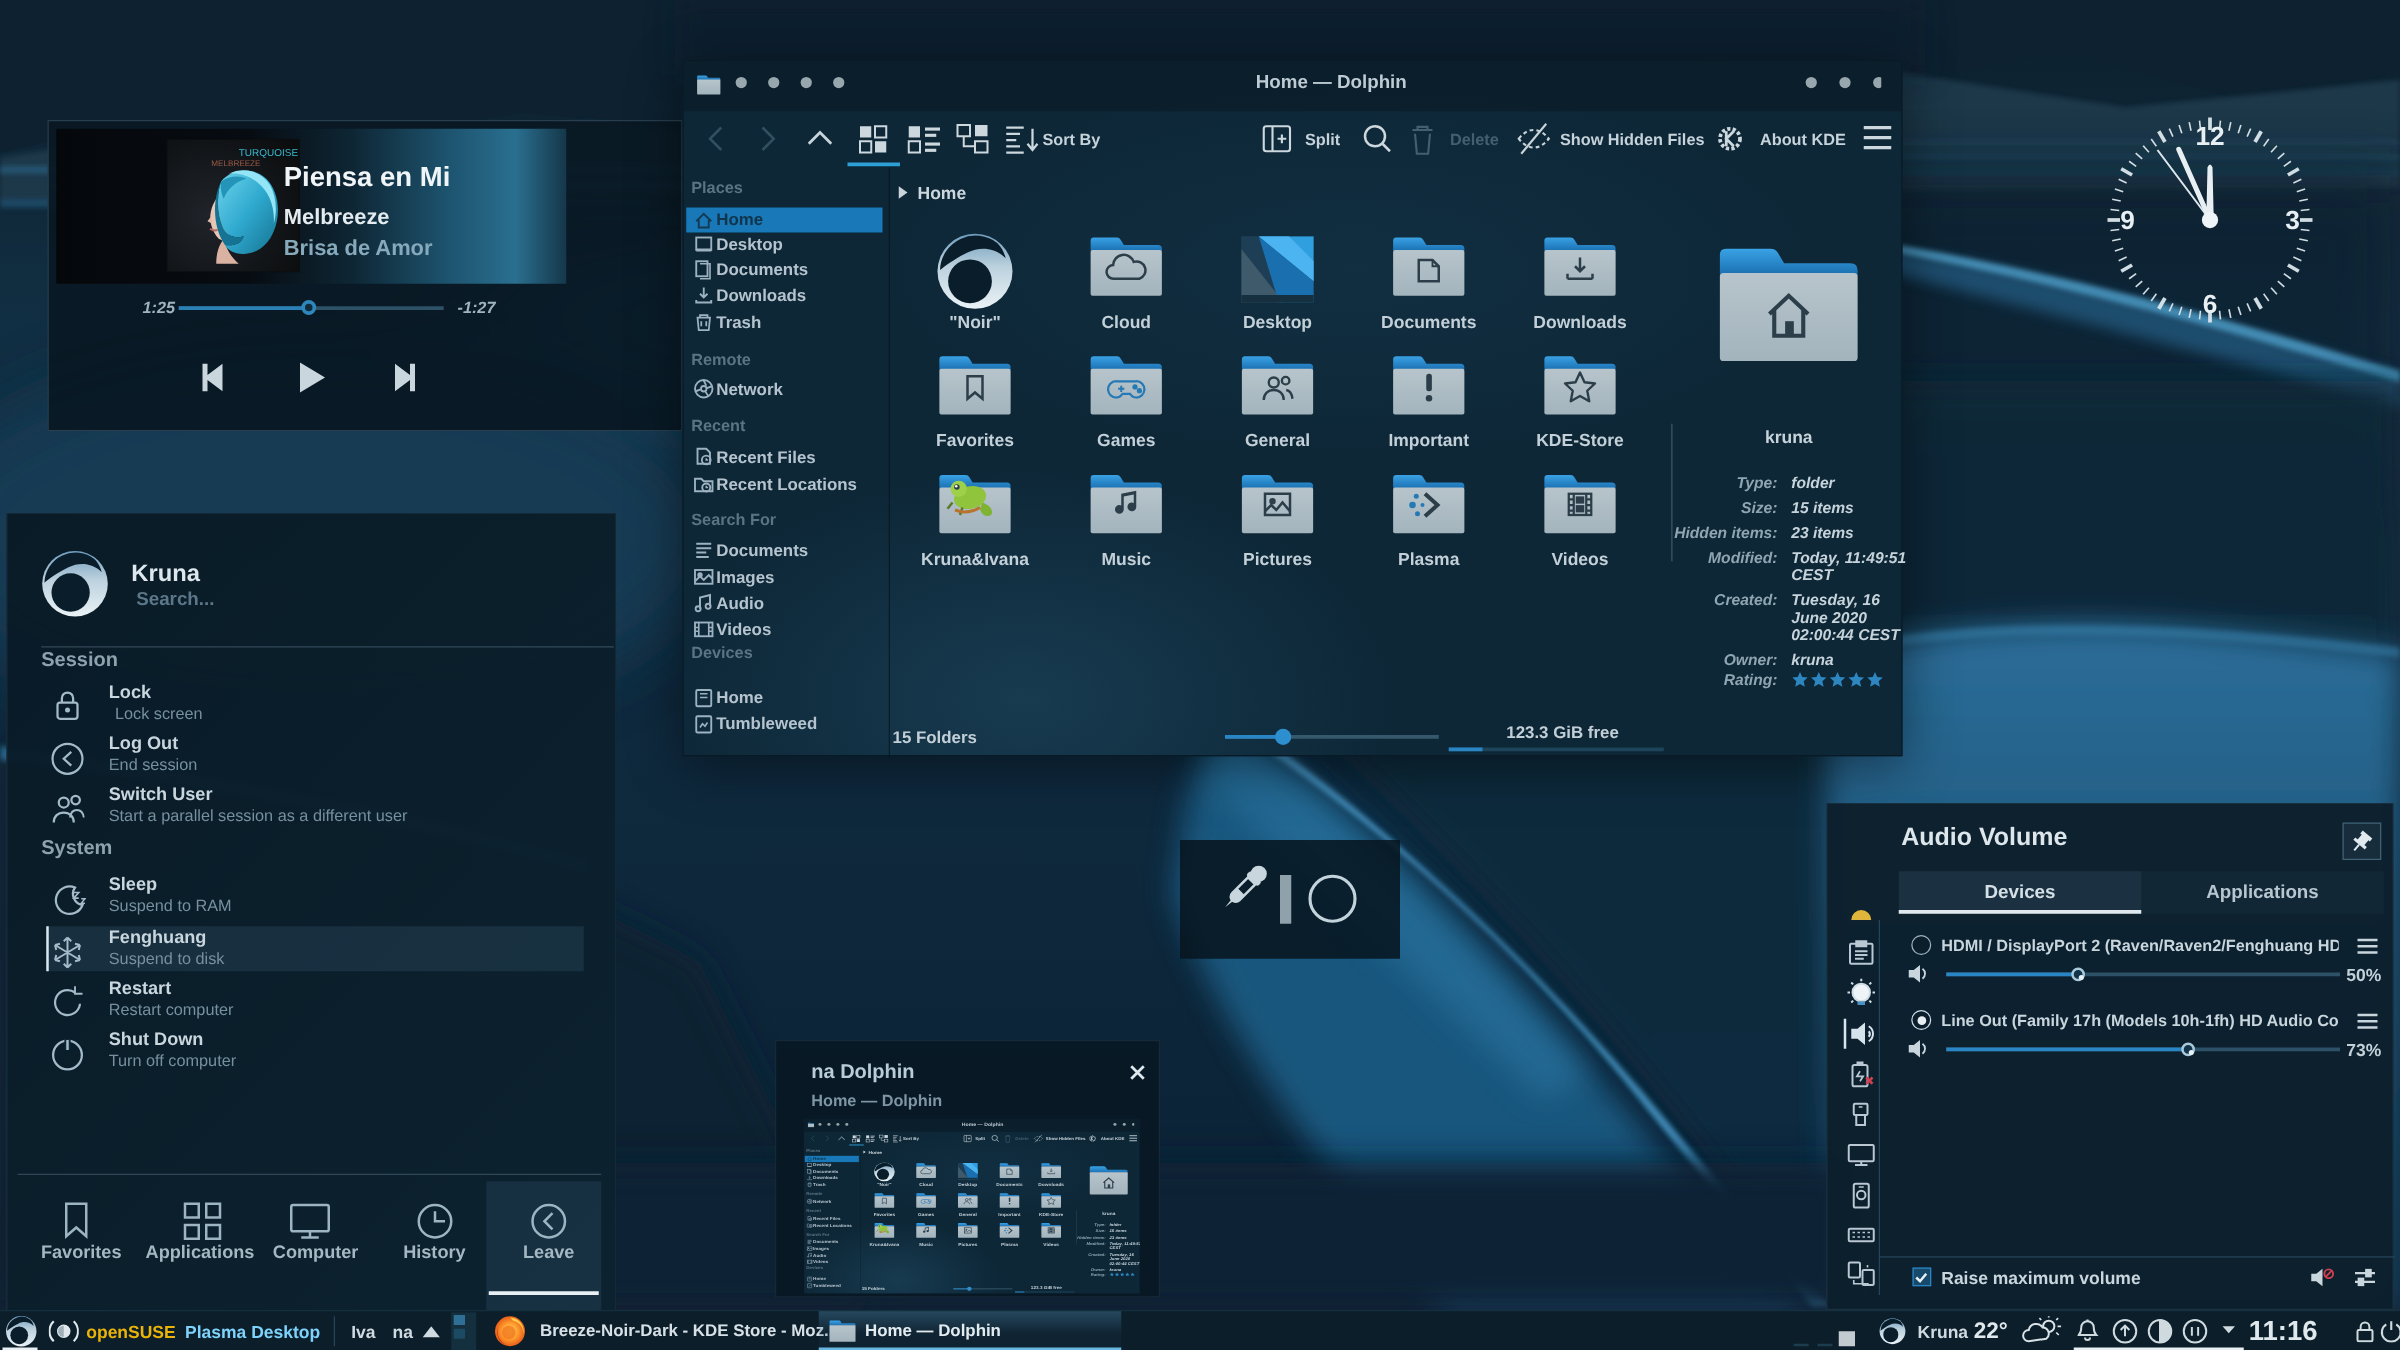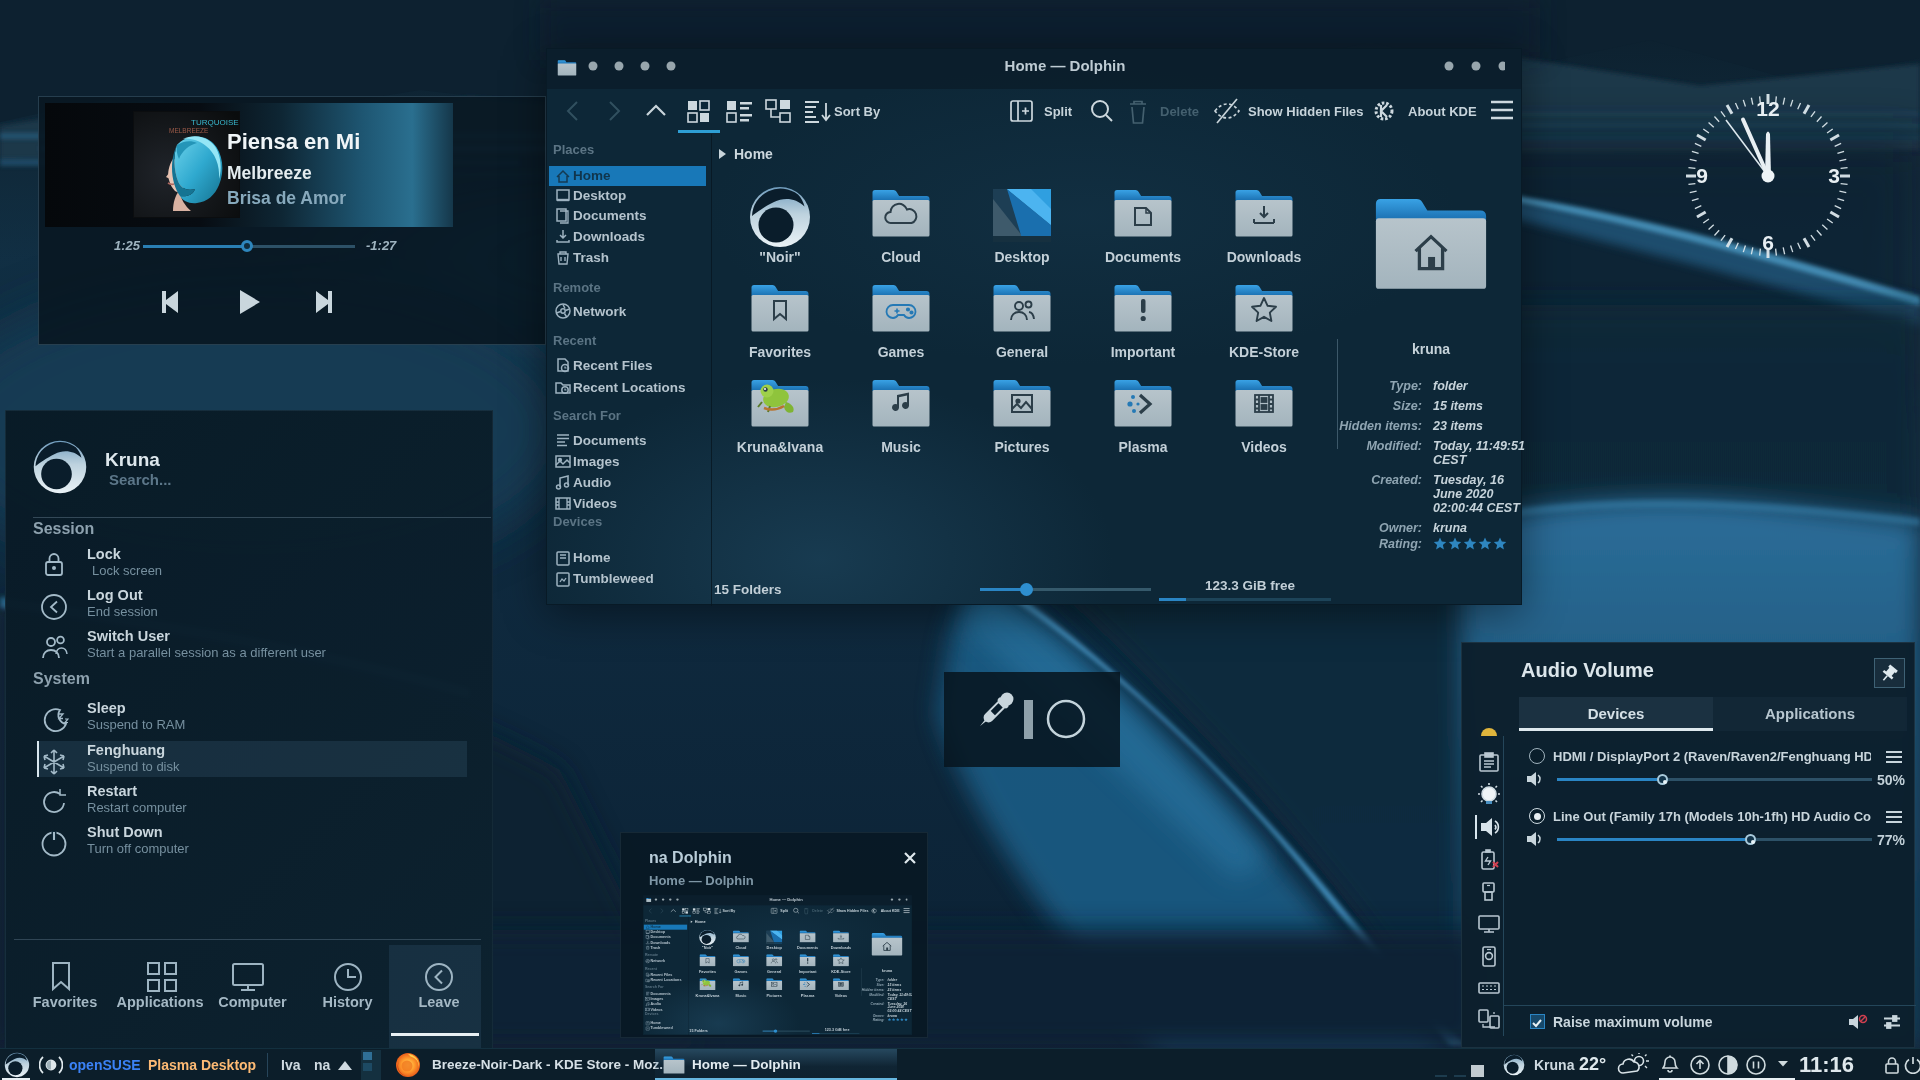--- a/index.html
+++ b/index.html
@@ -785,21 +785,21 @@
       </svg>
  <svg class="abs" width="18" height="16" viewBox="0 0 18 16" style="left:64px;top:188px" fill="#c8d5dc">
         <path d="M1,5 h4 l5,-4 v14 l-5,-4 H1 Z"></path>
         <path d="M12,4 a5,5 0 0 1 0,8" fill="none" stroke="#c8d5dc" stroke-width="1.5"></path>
       </svg>
  <div class="abs" style="left:95px;top:195px;width:315px;height:3px;background:#2d5167"></div>
  <div class="abs" style="left:95px;top:195px;width:193px;height:3px;background:#2a85c4"></div>
  <div class="abs" style="left:283px;top:191px;width:11px;height:11px;border-radius:50%;background:#12344a;border:2px solid #a9cadb">
         <div class="abs" style="left:3.5px;top:3.5px;width:4px;height:4px;border-radius:50%;background:#e8f2f7"></div>
       </div>
- <div class="t b" style="left:403px;top:189px;width:40px;text-align:right;font-size:14px;color:#c2d0d8">77%</div>
+ <div class="t b" style="left:403px;top:189px;width:40px;text-align:right;font-size:14px;color:#c2d0d8">73%</div>
 
  <div class="abs" style="left:41px;top:362px;width:413px;height:1px;background:#24465a"></div>
  <div class="abs" style="left:68px;top:371px;width:15px;height:15px;background:#17496b;border:1.5px solid #2a85c4">
   <svg width="12" height="12" viewBox="0 0 12 12">
           <path d="M2,6 l3,3 5,-6" stroke="#e8f1f5" stroke-width="2" fill="none"></path>
         </svg>
  </div>
  <div class="t b" style="left:91px;top:371px;font-size:14px;color:#c9d6dd">Raise maximum volume</div>
  <svg class="abs" width="20" height="16" viewBox="0 0 20 16" style="left:386px;top:371px" fill="#c9d6dd">
         <path d="M1,5 h4 l5,-4 v14 l-5,-4 H1 Z"></path>
@@ -1167,22 +1167,22 @@
  <svg class="abs" width="26" height="26" viewBox="0 0 64 64" style="left:4px;top:3px">
         <use href="#swirl"></use>
       </svg>
  <div class="abs" style="left:2px;top:29px;width:28px;height:2px;background:#e8f0f4"></div>
  <svg class="abs" width="24" height="18" viewBox="0 0 24 18" style="left:39px;top:7px" fill="none" stroke="#dfe8ec" stroke-width="1.8">
   <path d="M4,1 a11,11 0 0 0 0,16"></path>
         <path d="M20,1 a11,11 0 0 1 0,16"></path>
         <circle cx="12" cy="9" r="4.5" fill="#dfe8ec"></circle>
         <path d="M12,4.5 a4.5,4.5 0 0 0 0,9" fill="#9fb0b8" stroke="none"></path>
  </svg>
- <div class="t b" style="left:69px;top:8px;font-size:14px;color:#3b82f6">openSUSE</div>
- <div class="t b" style="left:148px;top:8px;font-size:14px;color:#fdba74">Plasma Desktop</div>
+ <div class="t b" style="left:69px;top:8px;font-size:14px;color:#eab308">openSUSE</div>
+ <div class="t b" style="left:148px;top:8px;font-size:14px;color:#7dd3fc">Plasma Desktop</div>
  <div class="abs" style="left:267px;top:4px;width:1px;height:24px;background:#27455a"></div>
  <div class="t b" style="left:281px;top:8px;font-size:14px;color:#cfdae1">Iva</div>
  <div class="t b" style="left:314px;top:8px;font-size:14px;color:#cfdae1">na</div>
  <svg class="abs" width="14" height="9" viewBox="0 0 14 9" style="left:338px;top:12px">
         <path d="M7,0 L14,9 H0 Z" fill="#cfdae1"></path>
       </svg>
  <div class="abs" style="left:361px;top:1px;width:20px;height:30px;background:#14303f">
   <div class="abs" style="left:2px;top:2px;width:9px;height:8px;background:#2f6f96"></div>
   <div class="abs" style="left:2px;top:13px;width:9px;height:8px;background:#1d4a63"></div>
  </div>

